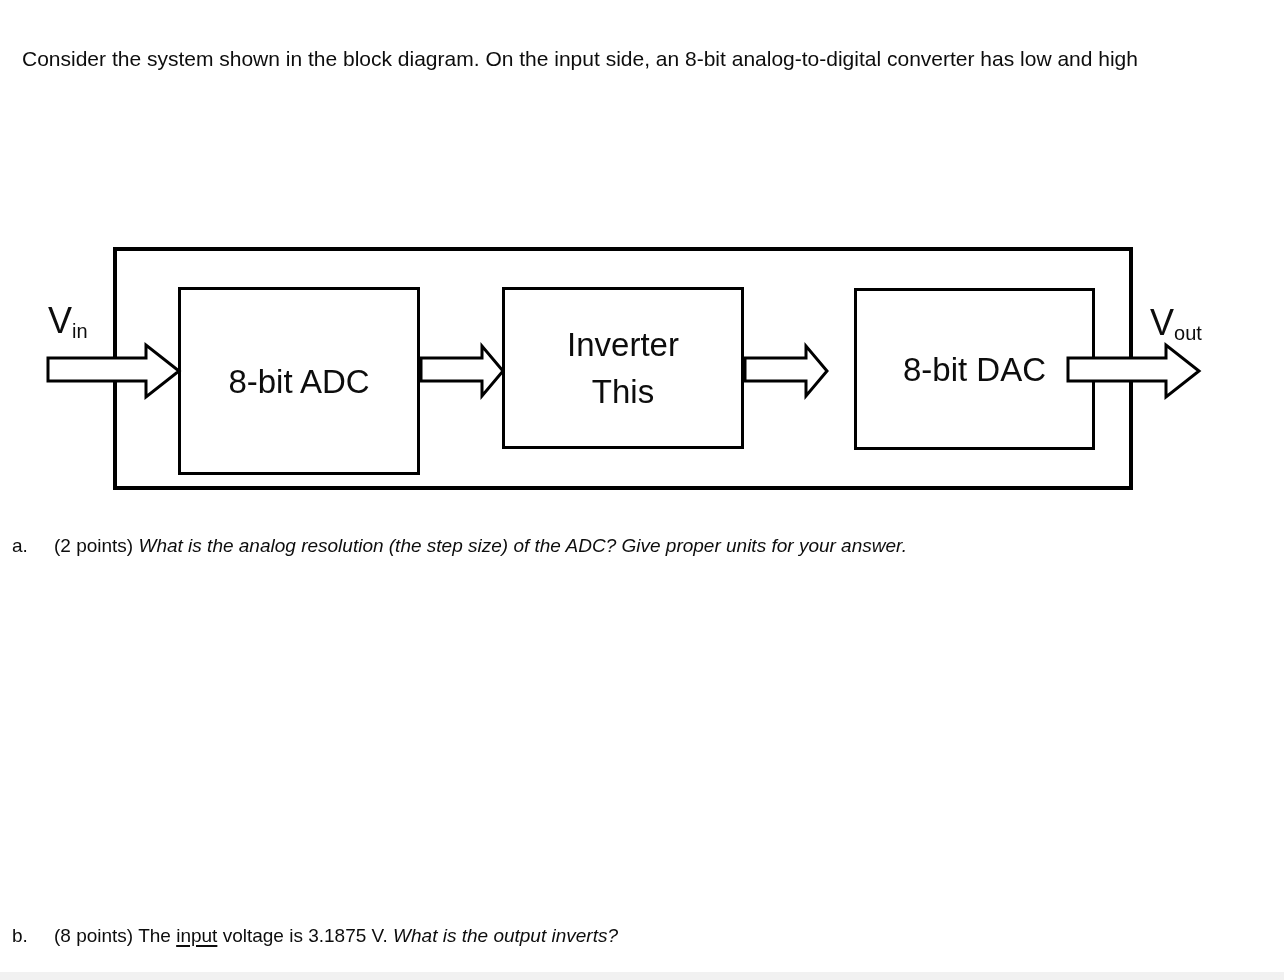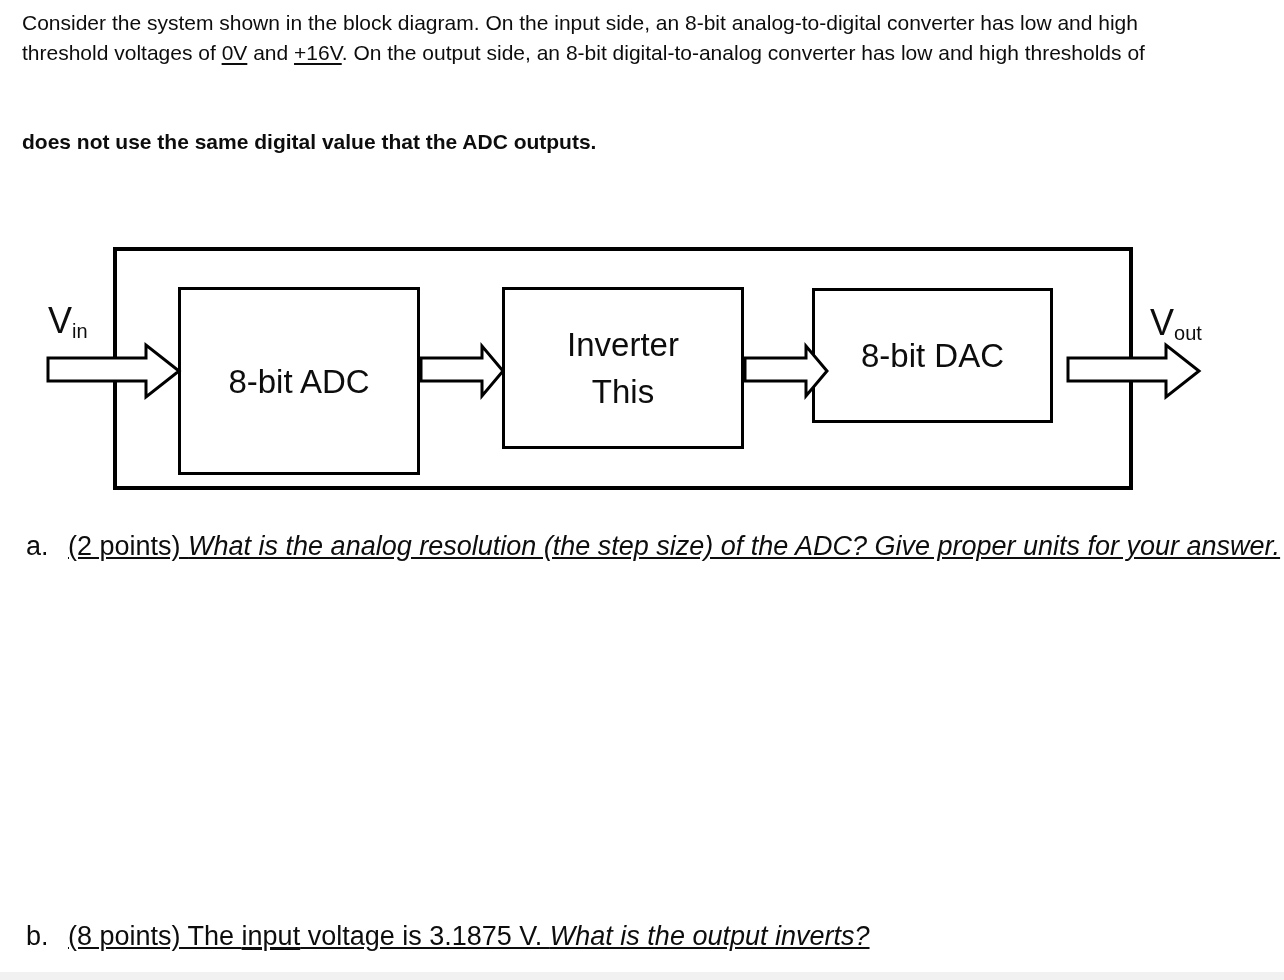--- a/index.html
+++ b/index.html
@@ -10,21 +10,21 @@
     color: #0d0d0d;
     font-family: "Liberation Sans", sans-serif;
     overflow: hidden;
   }
   .para {
     position: absolute;
     left: 22px;
     font-size: 21px;
     line-height: 30px;
   }
-  .line { white-space: pre; }
+  .line { white-space: pre; margin-top: 36px; }
   .u {
     text-decoration: underline;
     text-decoration-thickness: 2px;
     text-underline-offset: 3px;
   }
   .it { font-style: italic; }
   .bd { font-weight: bold; }
 
   
   .outer-box {
@@ -41,21 +41,21 @@
     display: flex;
     flex-direction: column;
     align-items: center;
     justify-content: center;
     font-size: 33px;
     line-height: 47px;
     text-align: center;
   }
   .block-adc { left: 178px; top: 287px; width: 242px; height: 188px; }
   .block-inv { left: 502px; top: 287px; width: 242px; height: 162px; }
-  .block-dac { left: 812px; top: 288px; width: 241px; height: 135px; }
+  .block-dac { left: 854px; top: 288px; width: 241px; height: 162px; }
 
   .vlabel {
     position: absolute;
     font-size: 36px;
     line-height: 36px;
     white-space: nowrap;
   }
   .vlabel .subsc {
     font-size: 20px;
     vertical-align: -5px;
@@ -66,47 +66,44 @@
   .arrow-layer {
     position: absolute;
     left: 0; top: 0;
     width: 1284px; height: 980px;
     pointer-events: none;
   }
 
   
   .question {
     position: absolute;
-    left: 26px;
-    font-size: 27px;
+    left: 12px;
+    font-size: 19px;
     line-height: 30px;
     white-space: pre;
-    text-decoration: underline;
   }
   .q-marker { display: inline-block; width: 42px; }
   .qa { top: 531px; }
   .qb { top: 921px; }
 
   .page-edge-strip {
     position: absolute;
     left: 0; top: 972px;
     width: 1284px; height: 8px;
     background: #f1f1f1;
   }
 </style>
 </head>
 <body>
 
 <div class="para" style="top:8px">
   <div class="line"><span>Consider the system shown in the block diagram. On the input side, an 8-bit analog-to-digital converter has low and high</span></div>
-  <div class="line"><span>threshold voltages of </span><span class="u">0V</span><span> and </span><span class="u">+16V</span><span>. On the output side, an 8-bit digital-to-analog converter has low and high thresholds of</span></div>
 </div>
 
 <div class="para" style="top:127px">
-  <div class="line"><span class="bd">does not use the same digital value that the ADC outputs.</span></div>
 </div>
 
 <div>
   <div class="outer-box"></div>
 
   <div class="block block-adc">
     <span>8-bit ADC</span>
   </div>
 
   <div class="block block-inv">

